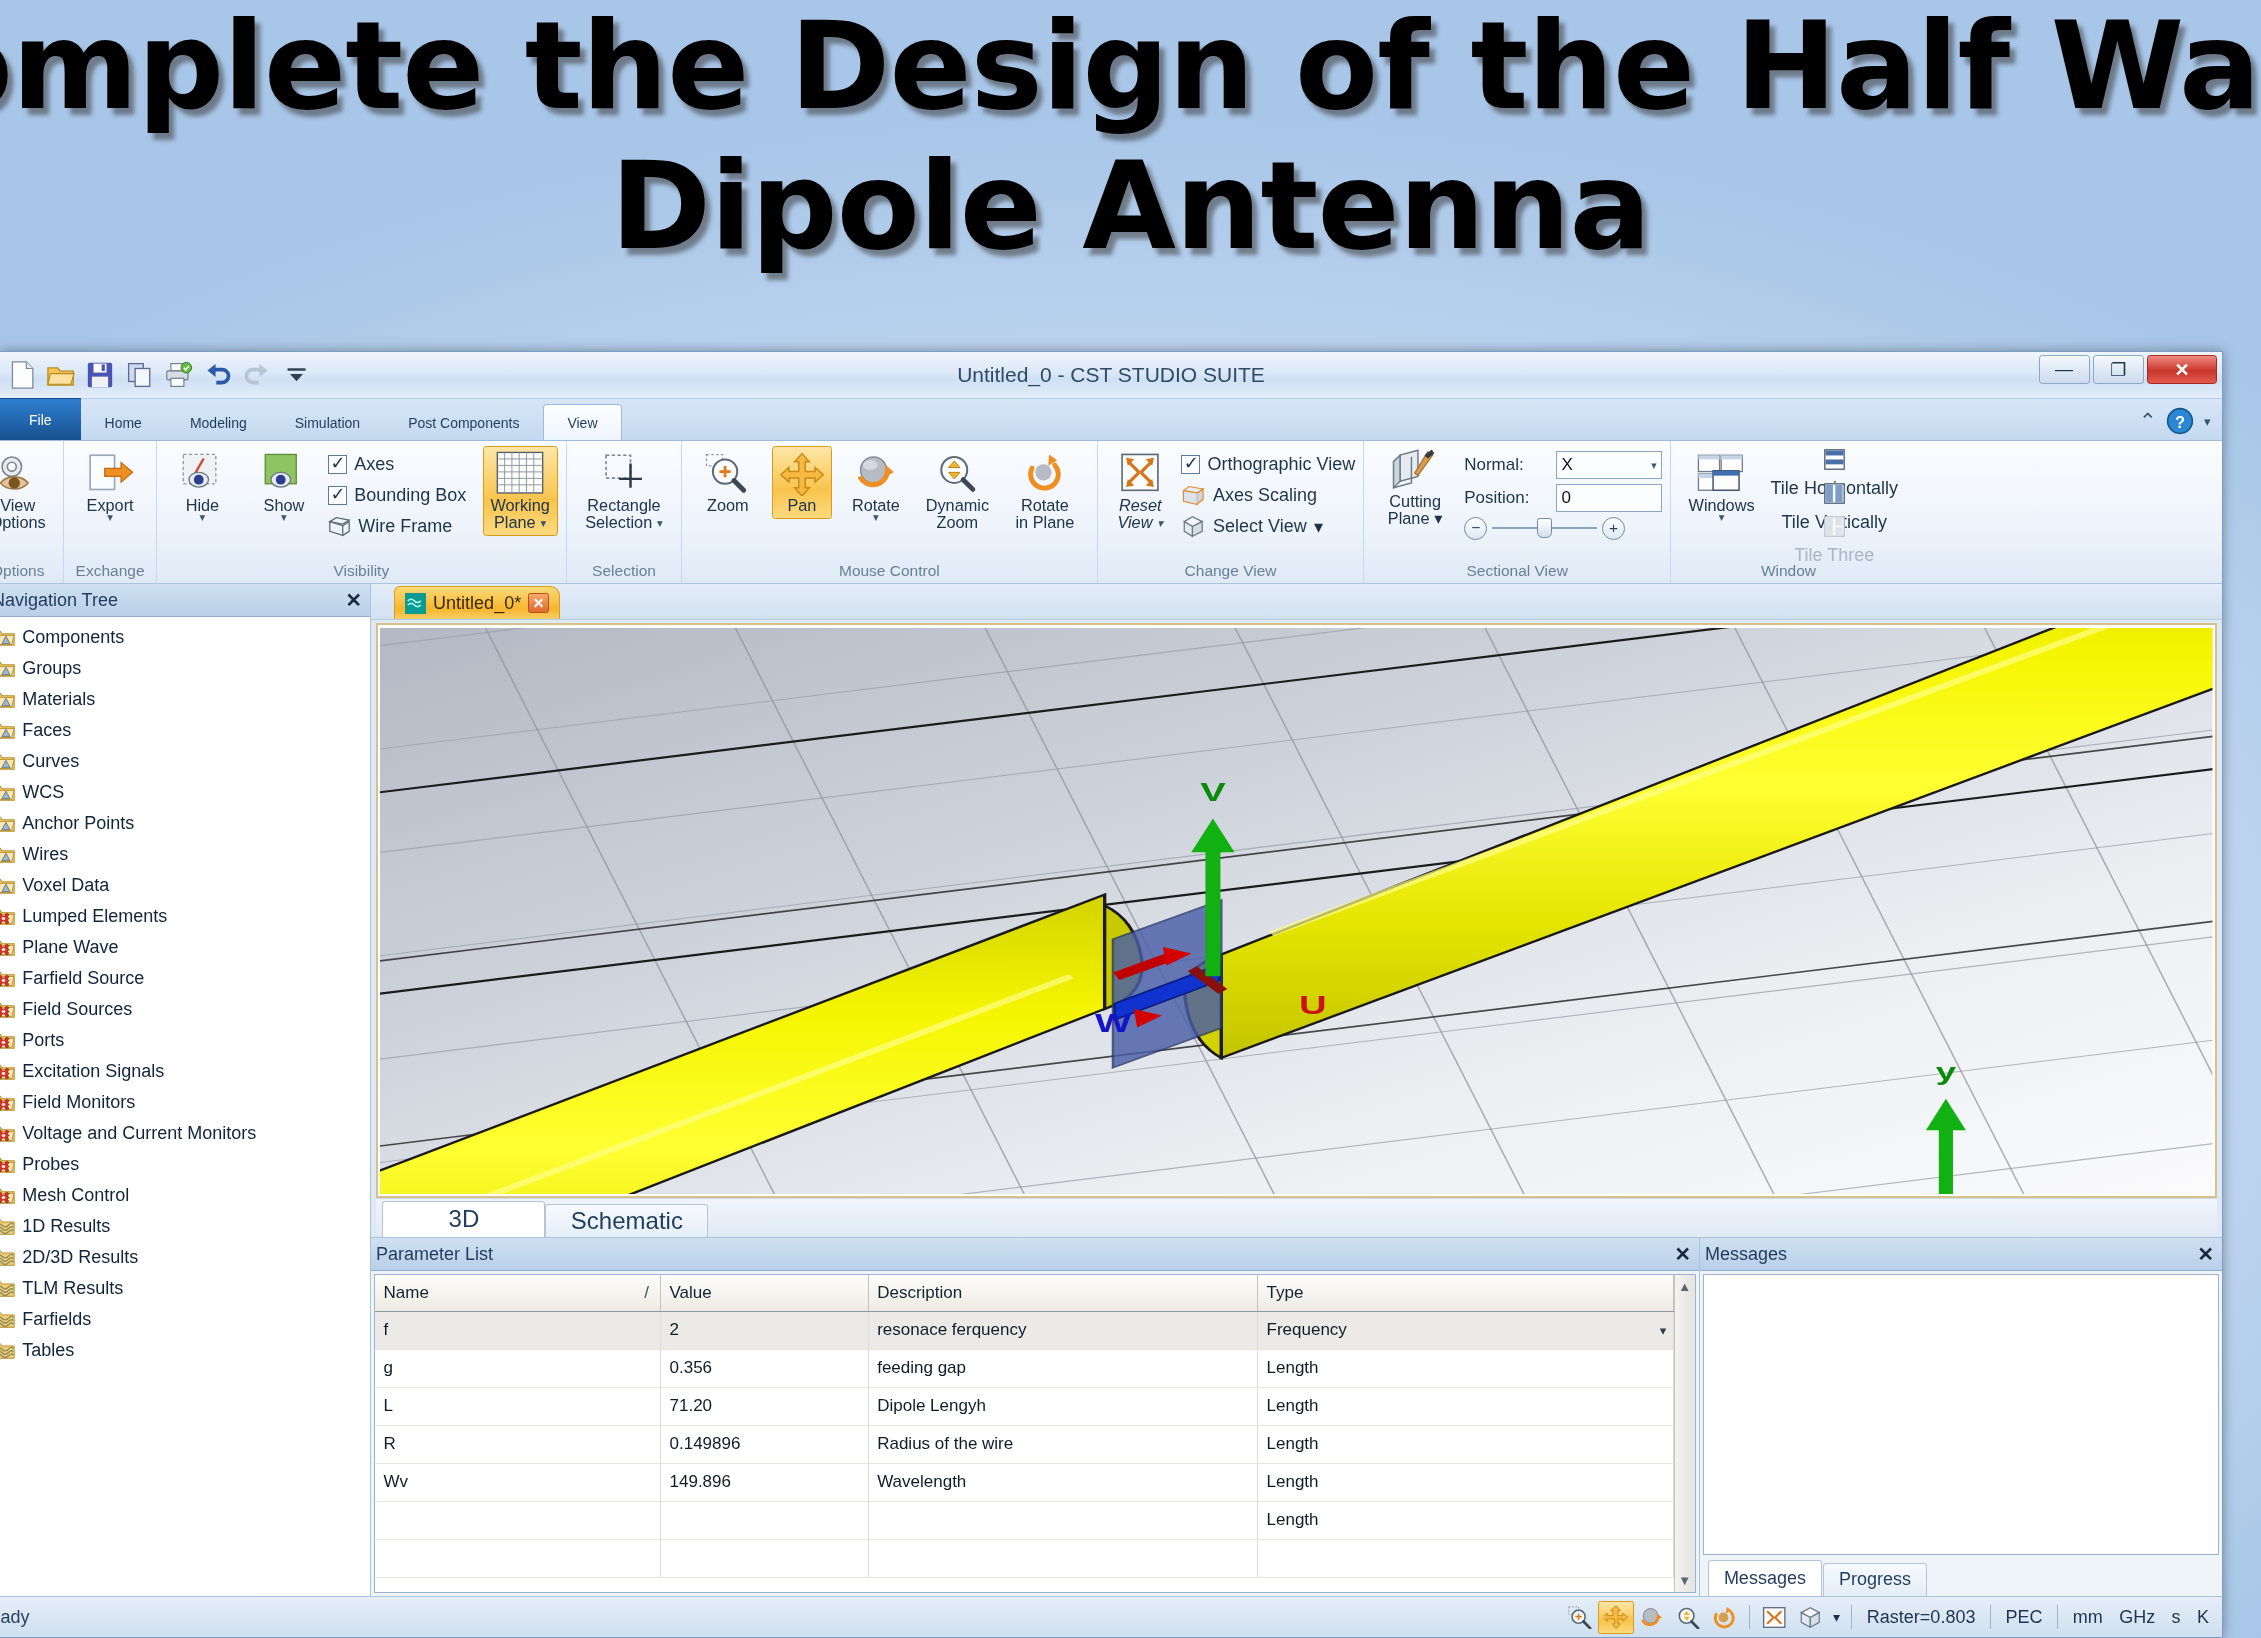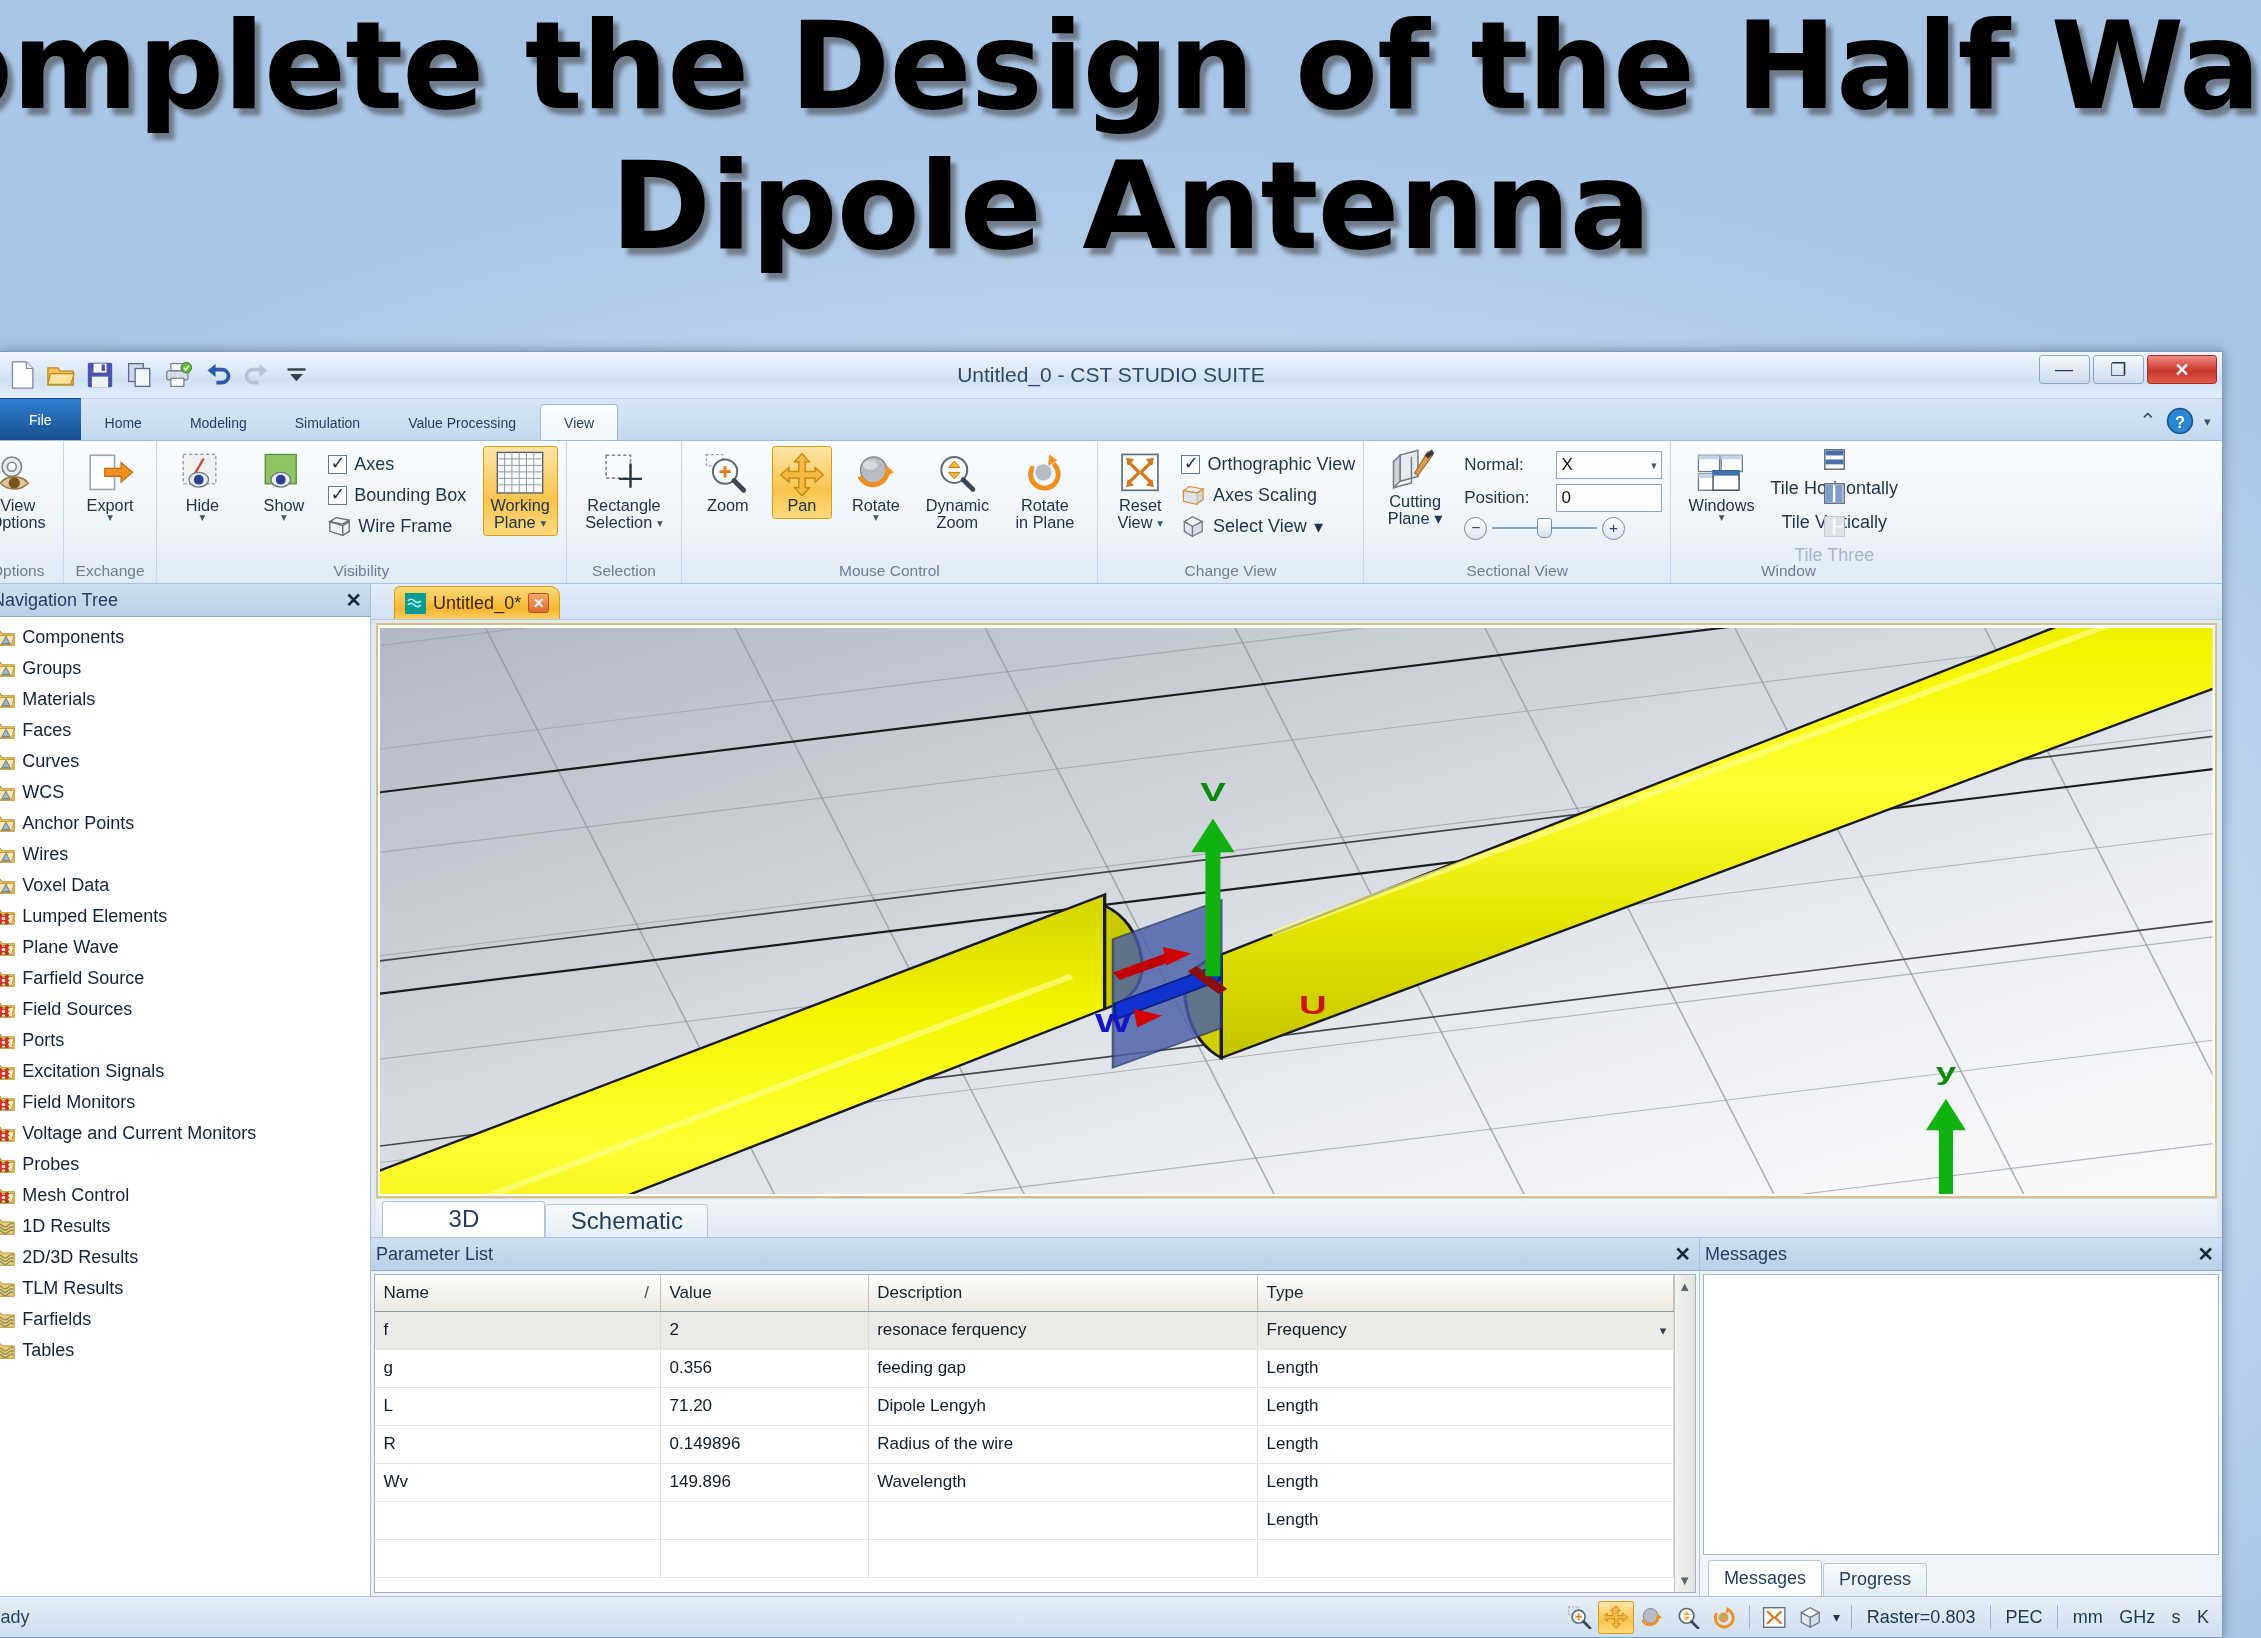--- a/index.html
+++ b/index.html
@@ -302,21 +302,21 @@
       <div>❐</div>
       <div class="close">✕</div>
     </div>
   </div>
 
   <div class="tabbar">
     <div class="tab file">File</div>
     <div class="tab">Home</div>
     <div class="tab">Modeling</div>
     <div class="tab">Simulation</div>
-    <div class="tab">Value Processing</div>
+    <div class="tab">Post Components</div>
     <div class="tab active">View</div>
     <div class="helpzone">
       <span style="font-size:21px;color:#33536f;">⌃</span>
       <span>
         <svg width="28" height="28" viewBox="0 0 34 34">
             <circle cx="17" cy="17" r="15" fill="#2b86d4" stroke="#14568f" stroke-width="2"></circle>
             <text x="17" y="25" font-size="20" font-weight="bold" fill="#fff" text-anchor="middle" font-family="Liberation Sans, sans-serif">?</text>
           </svg>
       </span>
       <span style="font-size:13px;color:#33536f;">▾</span>
@@ -506,21 +506,21 @@
           </div>
           <div>Rotate</div>
           <div>in Plane</div>
         </div>
       </div>
       <div class="rlabel">Mouse Control</div>
     </div>
 
     <div class="rgroup">
       <div class="rbody">
-        <div class="bigbtn" style="width:69px;">
+        <div class="bigbtn" style="width:69px;font-style:italic;">
           <div class="ico">
             <svg width="46" height="44" viewBox="0 0 56 54">
               <rect x="6" y="3" width="44" height="44" fill="#fbfcfe" stroke="#5d6a77" stroke-width="2"></rect>
               <g stroke="#d6761c" stroke-width="4" stroke-linecap="round">
                 <path d="M14 12l12 12M42 12L30 24M14 38l12-12M42 38L30 26"></path>
               </g>
               <g fill="#d6761c">
                 <path d="M11 7l10 2-8 8z"></path>
                   <path d="M45 7l-10 2 8 8z"></path>
                 <path d="M11 43l10-2-8-8z"></path>

